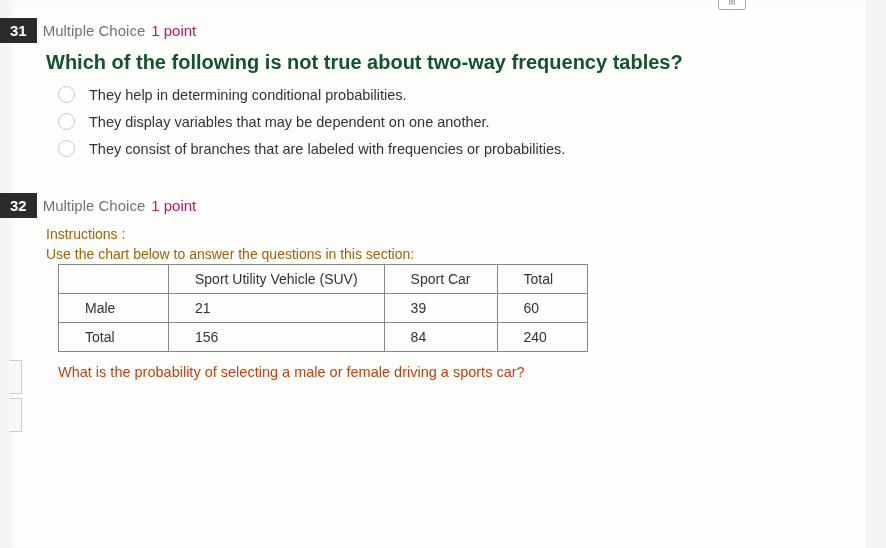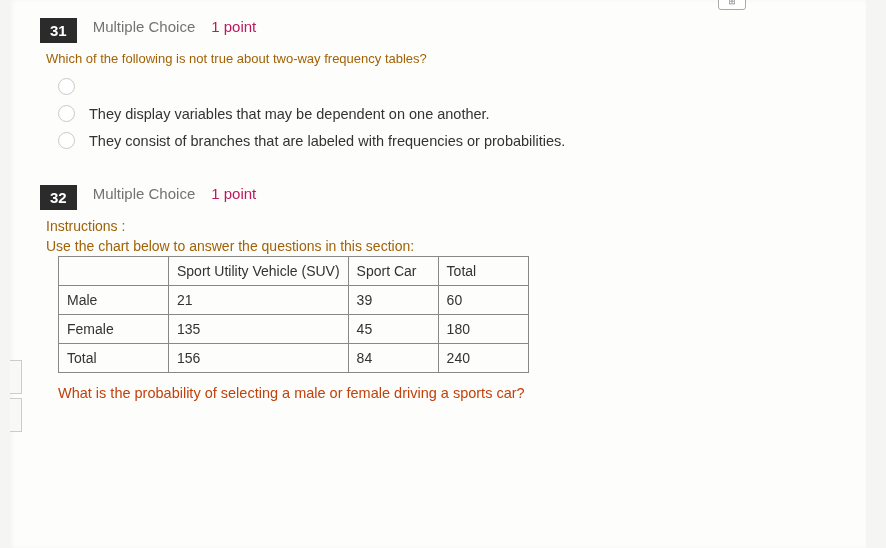--- a/index.html
+++ b/index.html
@@ -18,40 +18,39 @@
       left: 10px;
       right: 20px;
       top: 0;
       bottom: 0;
       padding-top: 18px;
       box-shadow: inset 2px 0 4px rgba(0,0,0,0.04);
     }
     .question-block { margin-bottom: 36px; position: relative; }
     .q-header {
       display: flex;
-      align-items: flex-start;
-      gap: 16px;
+      align-items: center;
+      gap: 6px;
       margin-bottom: 8px;
-      margin-left: 40px;
     }
     .q-number {
       background: #2b2b2b;
       color: #fff;
       font-weight: 600;
       padding: 4px 10px;
       font-size: 15px;
       margin-left: -10px;
     }
     .q-type { font-size: 15px; color: #737373; }
     .q-points { font-size: 15px; color: #be185d; }
     .q-stem {
-      font-size: 13px;
-      font-weight: 400;
+      font-size: 20px;
+      font-weight: 700;
       margin: 4px 0 12px 36px;
-      color: #a16207;
+      color: #14532d;
     }
     .q-instructions {
       font-size: 14px;
       margin: 4px 0 2px 36px;
       color: #a16207;
     }
     .options { margin-left: 48px; }
     .option-row {
       display: flex;
       align-items: center;
@@ -67,21 +66,21 @@
       background: #fff;
     }
     .option-text { font-size: 14.5px; color: #333; }
     .data-table {
       border-collapse: collapse;
       margin: 2px 0 12px 48px;
       font-size: 14px;
     }
     .data-table th, .data-table td {
       border: 1px solid #888;
-      padding: 6px 8px;
+      padding: 6px 26px;
       text-align: left;
       font-weight: 400;
       min-width: 90px;
       background: #fdfdfb;
     }
     .data-table th:first-child, .data-table td:first-child { min-width: 110px; }
     .follow-q {
       font-size: 14.5px;
       margin: 8px 0 14px 48px;
       color: #c2410c;
@@ -124,20 +123,21 @@
   <div class="question-block">
     <div class="q-header">
       <div class="q-number">31</div>
       <span class="q-type">Multiple Choice</span>
       <span class="q-points">1 point</span>
     </div>
     <div class="q-stem">Which of the following is not true about two-way frequency tables?</div>
     <div class="options">
       <div class="option-row">
         <div class="radio"></div>
+        <span class="option-text">They help in determining conditional probabilities.</span>
       </div>
       <div class="option-row">
         <div class="radio"></div>
         <span class="option-text">They display variables that may be dependent on one another.</span>
       </div>
       <div class="option-row">
         <div class="radio"></div>
         <span class="option-text">They consist of branches that are labeled with frequencies or probabilities.</span>
       </div>
     </div>
@@ -160,26 +160,20 @@
         <th>Sport Car</th>
         <th>Total</th>
       </tr>
       <tr>
         <td>Male</td>
         <td>21</td>
         <td>39</td>
         <td>60</td>
       </tr>
       <tr>
-        <td>Female</td>
-        <td>135</td>
-        <td>45</td>
-        <td>180</td>
-      </tr>
-      <tr>
         <td>Total</td>
         <td>156</td>
         <td>84</td>
         <td>240</td>
       </tr>
     </tbody>
       </table>
 
     <div class="follow-q">What is the probability of selecting a male or female driving a sports car?</div>
   </div>

